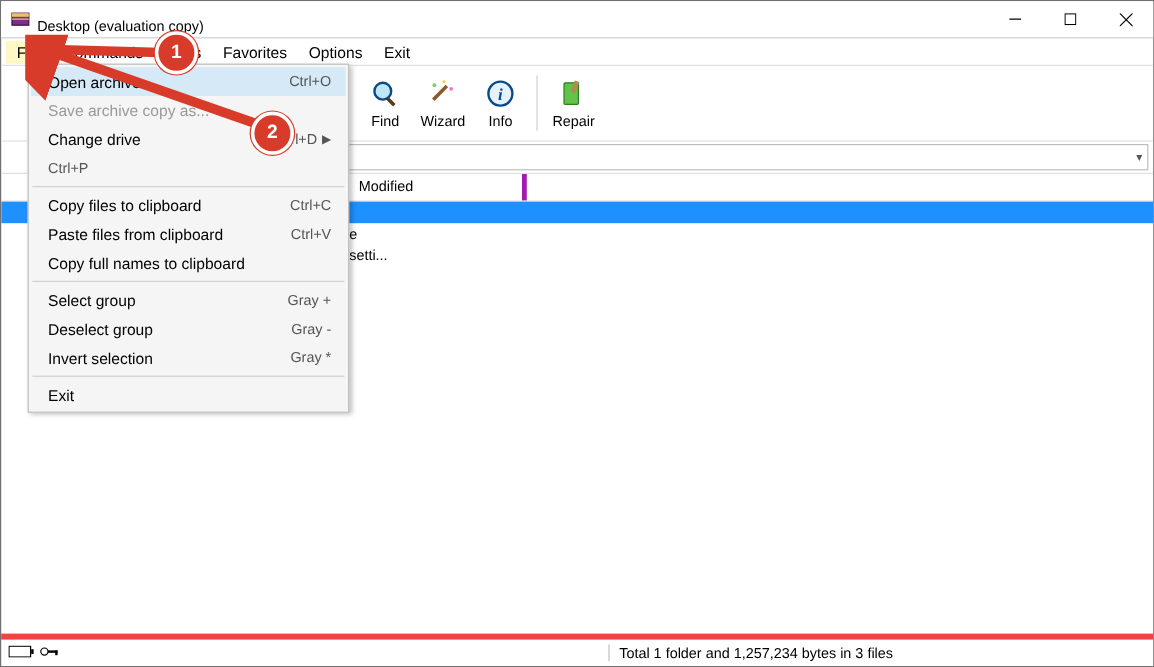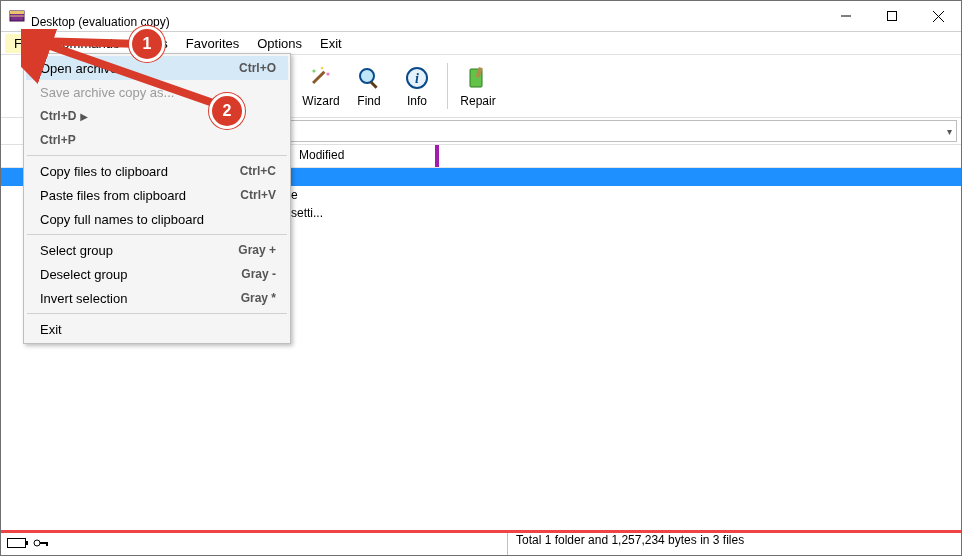--- a/index.html
+++ b/index.html
@@ -26,30 +26,30 @@
   .address-box{flex:1;height:20px;border:1px solid #bdbdbd;background:#fff;display:flex;align-items:center;justify-content:flex-end;padding:0 4px;}
   .address-box .chev{font-size:10px;color:#555;}
   
   .filepane{flex:1;position:relative;overflow:hidden;}
   .columns{height:22px;display:flex;border-bottom:1px solid #e5e5e5;font-size:12px;}
   .colcell{padding:3px 8px;border-right:4px solid #a21caf;}
   .filerows{font-size:12px;}
   .filerow{height:18px;display:flex;align-items:center;padding-left:4px;white-space:nowrap;overflow:hidden;}
   .filerow.sel{background:#1e90ff;color:#fff;}
   
-  .statusbar{height:22px;border-top:3px solid #ef4444;display:flex;font-size:12px;}
+  .statusbar{height:22px;border-top:5px solid #ef4444;display:flex;align-items:center;font-size:12px;}
   .status-left{flex:0 0 500px;display:flex;align-items:center;padding-left:6px;gap:4px;}
   .status-right{flex:1;border-left:1px solid #c0c0c0;padding-left:8px;}
   
   .dropdown{position:absolute;left:22px;top:52px;width:262px;background:#f5f5f5;border:1px solid #bfbfbf;box-shadow:2px 2px 4px rgba(0,0,0,0.25);padding:2px;z-index:50;}
   .dd-item{height:24px;display:flex;align-items:center;padding:0 12px 0 14px;font-size:13px;cursor:default;}
   .dd-item.hover{background:#d5e9f7;}
   .dd-item.disabled{color:#9a9a9a;}
   .dd-item .lbl{flex:1;}
-  .dd-item .accel{color:#555;font-size:12px;font-weight:bold;}
+  .dd-item .accel{color:#555;font-size:12px;}
   .dd-item .arrow{font-size:10px;color:#555;margin-left:4px;}
   .dd-sep{height:1px;background:#d0d0d0;margin:3px 1px;}
   
   .annot{position:absolute;pointer-events:none;z-index:100;}
   .badge{position:absolute;width:30px;height:30px;border-radius:50%;background:#d83b2a;border:3px solid #fff;box-shadow:0 0 0 1px #d83b2a;color:#fff;font-weight:bold;font-size:16px;display:flex;align-items:center;justify-content:center;pointer-events:none;z-index:101;}
 </style>
 </head>
 <body>
 
 <div class="window">
@@ -89,36 +89,36 @@
     <div class="menuitem">Favorites</div>
     <div class="menuitem">Options</div>
     <div class="menuitem">Exit</div>
   </div>
 
   <div class="toolbar">
     <div style="width:292px"></div>
     <div class="toolbtn">
       <span class="ico">
         <svg width="26" height="26" viewBox="0 0 26 26">
+          <circle cx="11" cy="11" r="7" fill="#bfe7f7" stroke="#0a4a8a" stroke-width="2"></circle>
+          <rect x="16" y="16" width="8" height="3" transform="rotate(45 16 16)" fill="#5a3b1a"></rect>
+        </svg>
+      </span>
+      <span>Find</span>
+    </div>
+    <div class="toolbtn">
+      <span class="ico">
+        <svg width="26" height="26" viewBox="0 0 26 26">
           <rect x="4" y="17" width="16" height="3" transform="rotate(-45 4 17)" fill="#8a5a2a"></rect>
           <circle cx="6" cy="6" r="1.6" fill="#7bd36b"></circle>
             <circle cx="14" cy="3" r="1.3" fill="#f2d24b"></circle>
             <circle cx="20" cy="9" r="1.6" fill="#e97acb"></circle>
         </svg>
       </span>
       <span>Wizard</span>
-    </div>
-    <div class="toolbtn">
-      <span class="ico">
-        <svg width="26" height="26" viewBox="0 0 26 26">
-          <circle cx="11" cy="11" r="7" fill="#bfe7f7" stroke="#0a4a8a" stroke-width="2"></circle>
-          <rect x="16" y="16" width="8" height="3" transform="rotate(45 16 16)" fill="#5a3b1a"></rect>
-        </svg>
-      </span>
-      <span>Find</span>
     </div>
     <div class="toolbtn">
       <span class="ico">
         <svg width="26" height="26" viewBox="0 0 26 26">
           <circle cx="13" cy="13" r="10" fill="#e6f2fb" stroke="#0a4a8a" stroke-width="2"></circle>
           <text x="13" y="18" text-anchor="middle" font-family="Georgia" font-style="italic" font-weight="bold" font-size="14" fill="#0a4a8a">i</text>
         </svg>
       </span>
       <span>Info</span>
     </div>
@@ -180,20 +180,21 @@
 
   <div class="dropdown">
     <div class="dd-item hover">
       <span class="lbl">Open archive</span>
       <span class="accel">Ctrl+O</span>
     </div>
     <div class="dd-item disabled">
       <span class="lbl">Save archive copy as...</span>
     </div>
     <div class="dd-item">
+      <span class="lbl">Change drive</span>
       <span class="accel">Ctrl+D</span>
       <span class="arrow">▶</span>
     </div>
     <div class="dd-item">
       <span class="accel">Ctrl+P</span>
     </div>
     <div class="dd-sep"></div>
     <div class="dd-item">
       <span class="lbl">Copy files to clipboard</span>
       <span class="accel">Ctrl+C</span>

